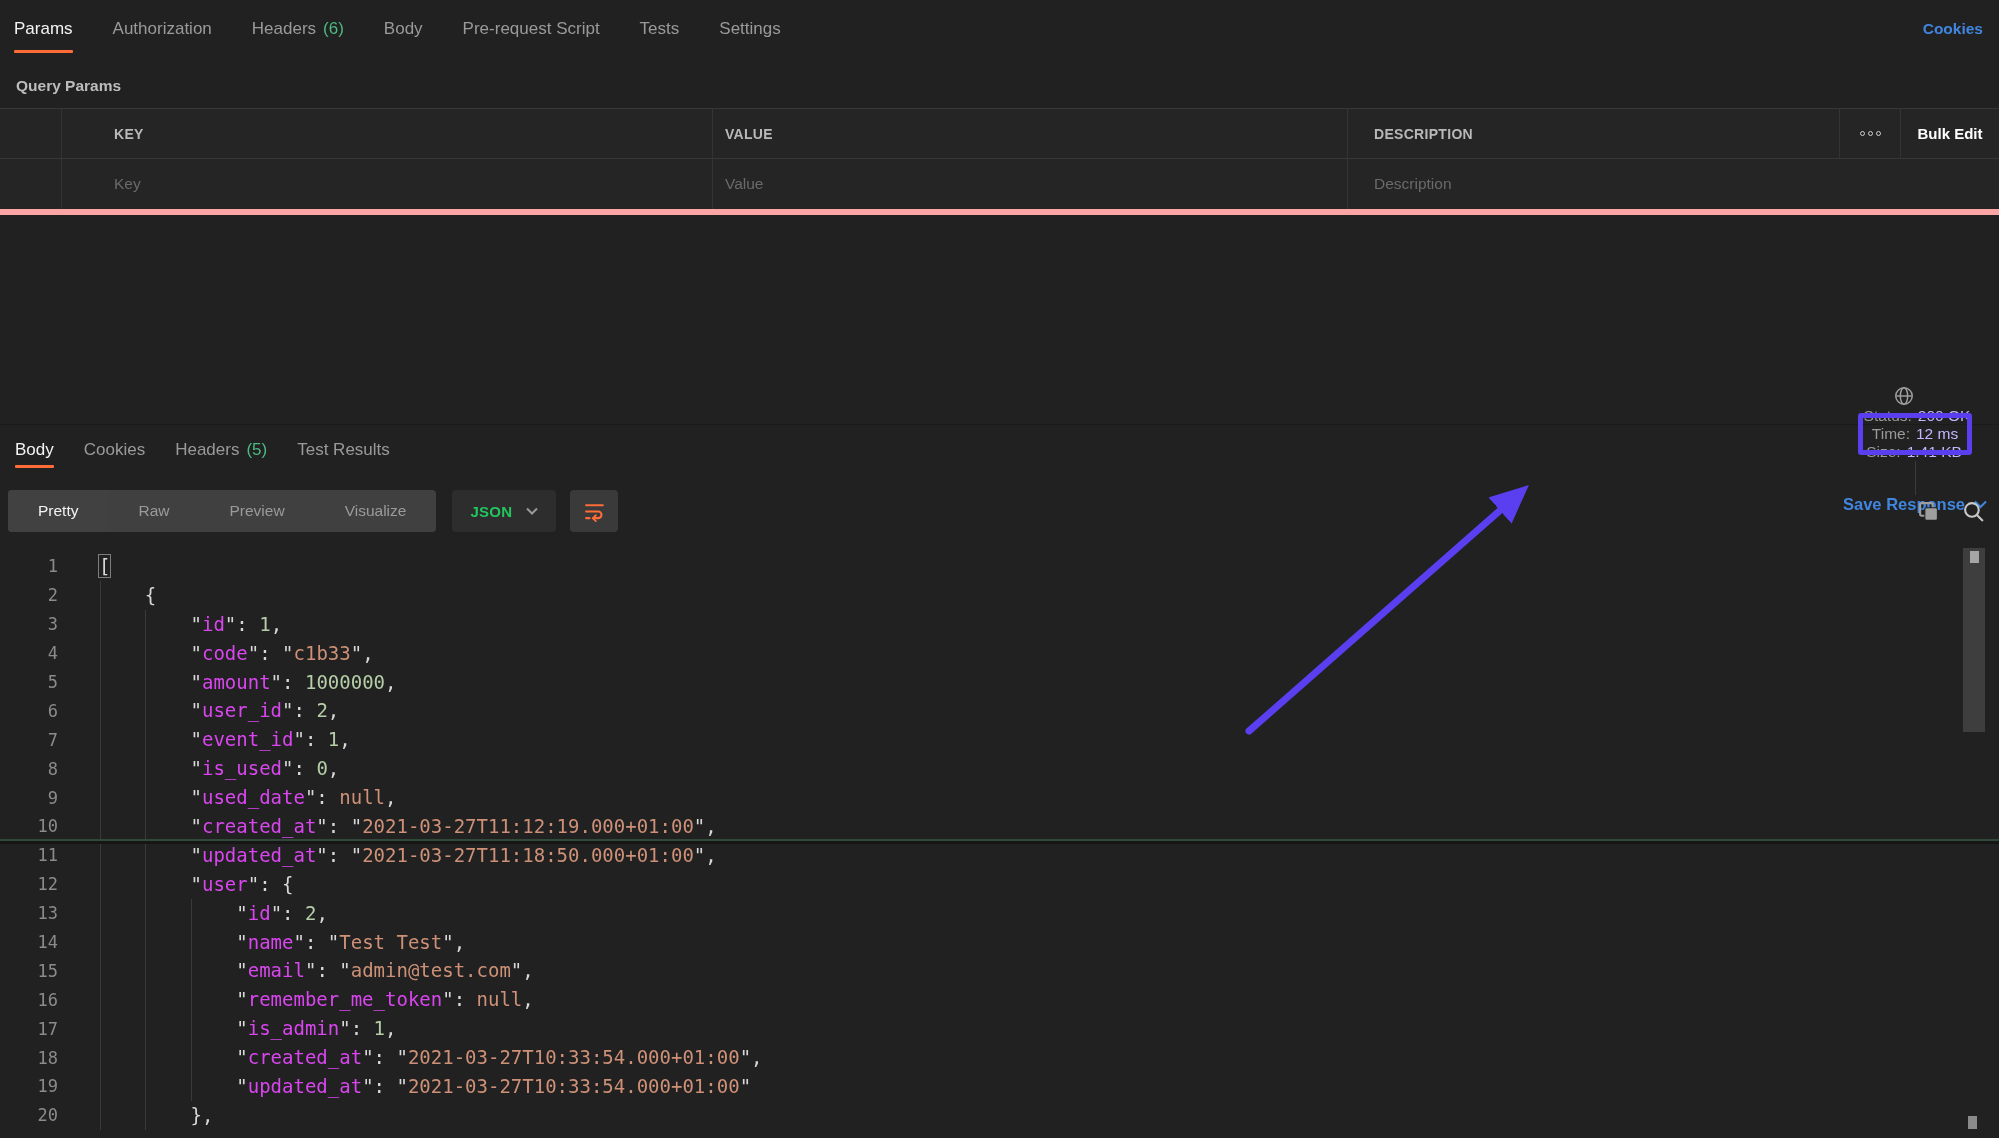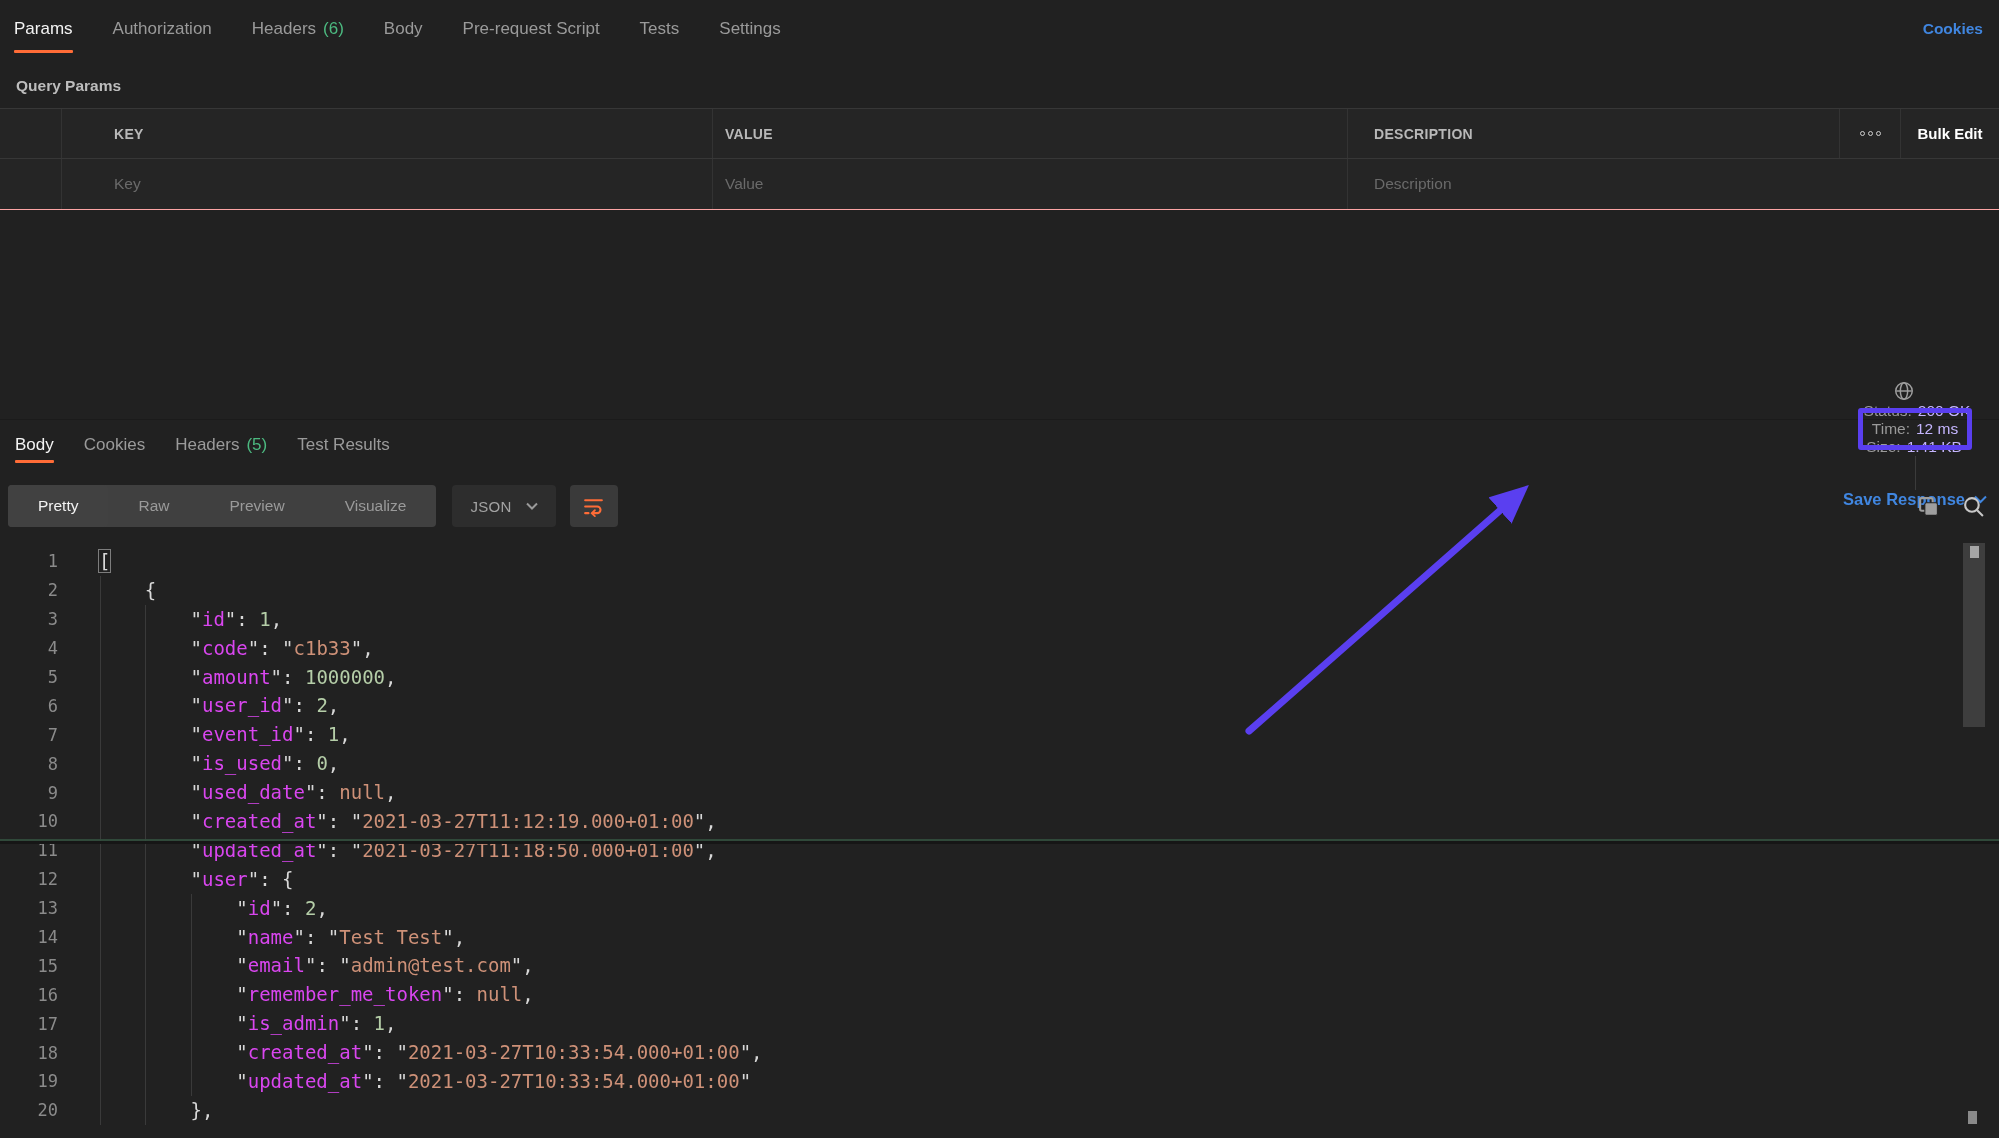--- a/index.html
+++ b/index.html
@@ -14,21 +14,21 @@
   .tab { height:100%; display:flex; align-items:center; gap:7px; position:relative;
          font-size:17px; color:#9a9a9a; cursor:pointer; white-space:nowrap; }
   .tab.active { color:#f4f4f4; }
   .tab.active::after { content:""; position:absolute; left:0; right:0; bottom:4px; height:3px;
                        background:#ff6c37; border-radius:1px; }
   .tab .cnt { color:#4cba80; }
   .cookies-link { margin-left:auto; color:#4086e0; font-size:15.5px; font-weight:700; cursor:pointer; }
 
   
   .qp-title { margin:20px 0 13px 16px; font-size:15.5px; font-weight:700; color:#bdbdbd; }
-  .qp-table { border-top:1px solid #373737; border-bottom:1px solid #fca5a5; background:#252525; }
+  .qp-table { border-top:1px solid #373737; border-bottom:6px solid #fca5a5; background:#252525; }
   .qp-row { display:grid; grid-template-columns:62px 651px 635px 492px 61px 1fr; height:50px; }
   .qp-row.hdr { border-bottom:1px solid #373737; }
   .qp-cell { display:flex; align-items:center; border-right:1px solid #333333; overflow:hidden; }
   .qp-cell:last-child { border-right:none; }
   .qp-row .c-key   { padding-left:52px; }
   .qp-row .c-val   { padding-left:12px;align-items:center; }
   .qp-row .c-desc  { padding-left:26px; }
   .hdr-label { font-size:14px; font-weight:700; letter-spacing:.3px; color:#b8b8b8; }
   .c-more { justify-content:center; gap:3px; cursor:pointer; }
   .c-more .dot { width:5px; height:5px; border:1.3px solid #cfcfcf; border-radius:50%; }
@@ -61,21 +61,21 @@
                font-size:16.5px; font-weight:700; cursor:pointer; }
 
   
   .resp-toolbar { height:74px; display:flex; align-items:center; padding-left:8px; padding-right:14px; }
   .segmented { display:flex; background:#404040; border-radius:4px; height:42px; align-items:stretch; }
   .seg { display:flex; align-items:center; padding:0 30px; font-size:15.5px; color:#9a9a9a;
          border-radius:4px; cursor:pointer; white-space:nowrap; }
   .seg.active { background:#414141; color:#f2f2f2; }
   .json-dd { margin-left:16px; height:42px; display:flex; align-items:center; gap:14px;
              background:#2d2d2d; border:none; border-radius:4px; padding:0 18px;
-             color:#a3a3a3; font-family:inherit; font-size:15px; font-weight:400; letter-spacing:.3px; cursor:pointer; }
+             color:#22c55e; font-family:inherit; font-size:15px; font-weight:700; letter-spacing:.3px; cursor:pointer; }
   .json-dd .chev { color:#9a9a9a; display:flex; }
   .wrap-btn { margin-left:14px; width:48px; height:42px; background:#3a3a3a; border:none; border-radius:4px;
               display:flex; align-items:center; justify-content:center; cursor:pointer; }
   .tool-right { margin-left:auto; display:flex; align-items:center; gap:22px; }
   .icon-btn { background:none; border:none; display:flex; cursor:pointer; padding:0; }
 
   
   .code-area { position:relative; height:595px; padding-top:4px; background:#212121; }
   .cl { height:28.9px; display:flex; align-items:center; }
   .ln { width:58px; flex:none; text-align:right; font-family:"DejaVu Sans Mono",monospace;

